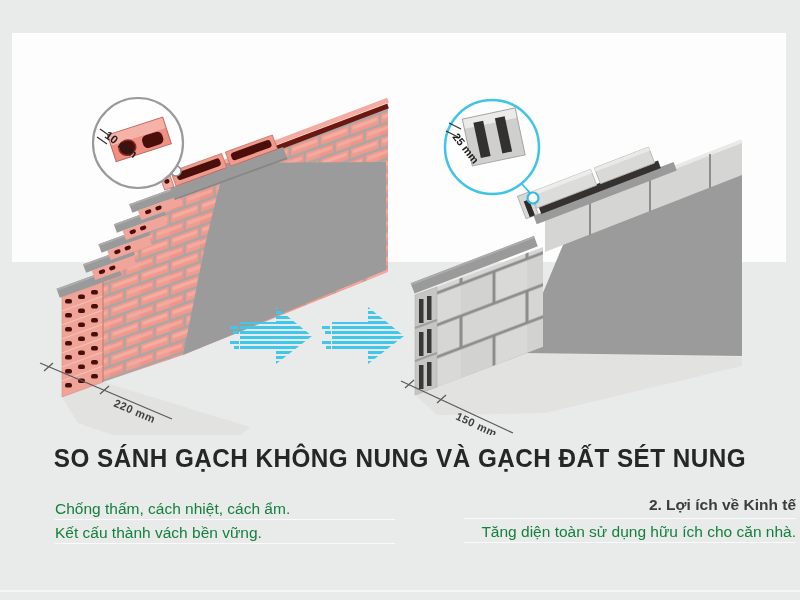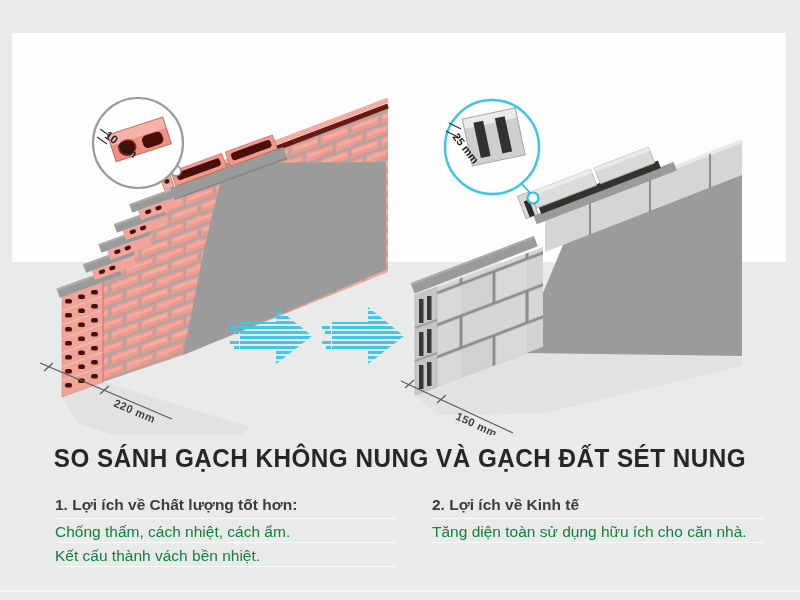--- a/index.html
+++ b/index.html
@@ -16,21 +16,21 @@
   .wall-left{left:20px;top:75px;width:390px;height:360px;}
   .wall-right{left:395px;top:85px;width:370px;height:350px;}
   .arrows{position:absolute;left:230px;top:300px;width:175px;height:75px;}
   .title{
     position:absolute;left:0;top:444px;width:800px;text-align:center;
     font-size:25px;font-weight:600;letter-spacing:.5px;color:#262626;
     transform:scaleX(.97);transform-origin:center;white-space:nowrap;
   }
   .col{position:absolute;top:496px;}
   .col-left{left:55px;width:340px;}
-  .col-right{left:432px;width:332px;}
+  .col-right{left:464px;width:332px;text-align:right;}
   .col-head{
     font-size:15.5px;font-weight:bold;color:#3c3c3c;
     padding-bottom:4px;border-bottom:1px solid #fafafa;line-height:18px;
   }
   .col-item{
     font-size:15.5px;color:#15803d;line-height:21px;
     padding-top:2px;border-bottom:1px solid #fafafa;
   }
   .bottom-rule{
     position:absolute;left:0;top:590px;width:800px;height:2px;
@@ -282,23 +282,22 @@
           <rect x="3" y="31" width="6" height="3"></rect>
         <rect x="0" y="41" width="9" height="3"></rect>
           <rect x="4" y="46" width="5" height="3"></rect>
       </g>
     </g>
   </svg>
 
   <div class="title">SO SÁNH GẠCH KHÔNG NUNG VÀ GẠCH ĐẤT SÉT NUNG</div>
 
   <div class="col col-left">
-    <div class="col-head">1. Lợi ích về Chất lượng tốt hơn:</div>
     <div class="col-item">Chống thấm, cách nhiệt, cách ẩm.</div>
-    <div class="col-item">Kết cấu thành vách bền nhiệt.</div>
+    <div class="col-item">Kết cấu thành vách bền vững.</div>
   </div>
 
   <div class="col col-right">
     <div class="col-head">2. Lợi ích về Kinh tế</div>
     <div class="col-item">Tăng diện toàn sử dụng hữu ích cho căn nhà.</div>
   </div>
 
   <div class="bottom-rule"></div>
 
 </div>

